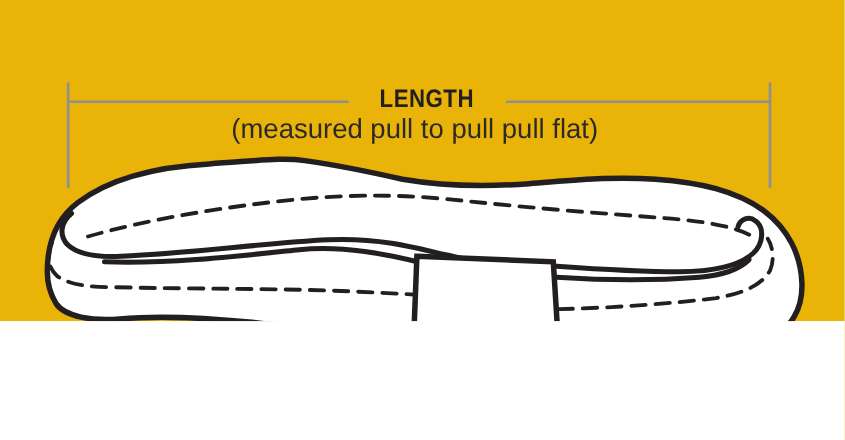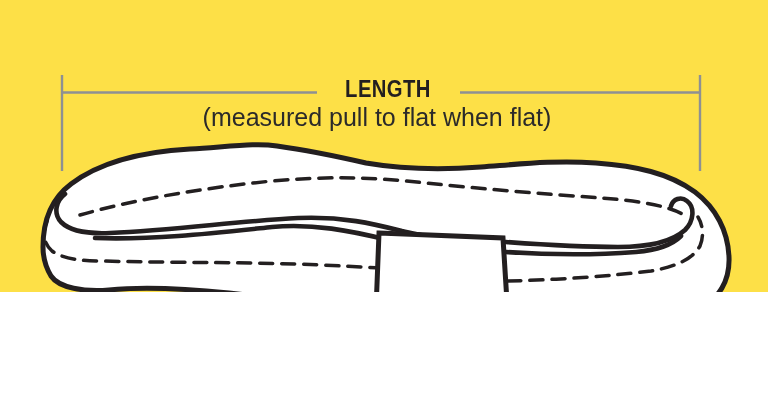--- a/index.html
+++ b/index.html
@@ -4,21 +4,21 @@
 <style>
   html, body {
     margin: 0;
     padding: 0;
     background: #ffffff;
   }
   .stage {
     position: relative;
     width: 768px;
     height: 292px;
-    background: #fde047;
+    background: #eab308;
     overflow: hidden;
     font-family: "Liberation Sans", sans-serif;
   }
   .artwork {
     position: absolute;
     inset: 0;
   }
   .length-label {
     position: absolute;
     left: 388px;
@@ -114,15 +114,15 @@
       <path d="M 506,252
                C 552,255 597,255 636,252
                C 659,250 673,244 681,236" stroke="#231f20" stroke-width="4.6"></path>
 
       <polygon points="379,233 503,238 508,318 376,310" fill="#ffffff" stroke="#231f20" stroke-width="5" stroke-linejoin="miter"></polygon>
     </g>
   </svg>
 
   <div class="length-label">LENGTH</div>
 
-  <div class="length-note">(measured pull to flat when flat)</div>
+  <div class="length-note">(measured pull to pull pull flat)</div>
 
 </div>
 
 </body></html>

